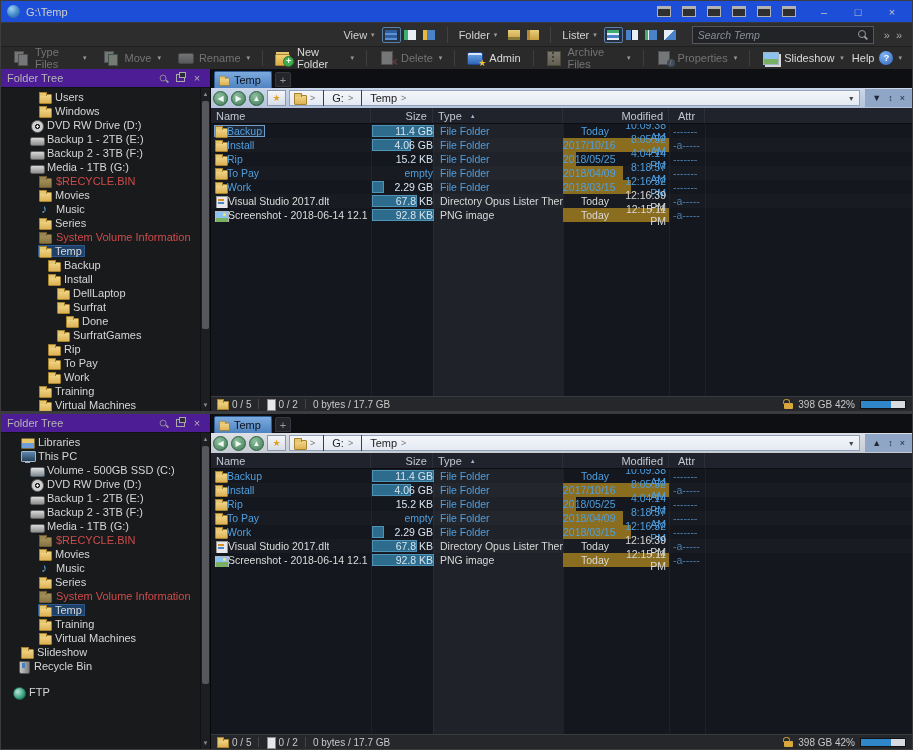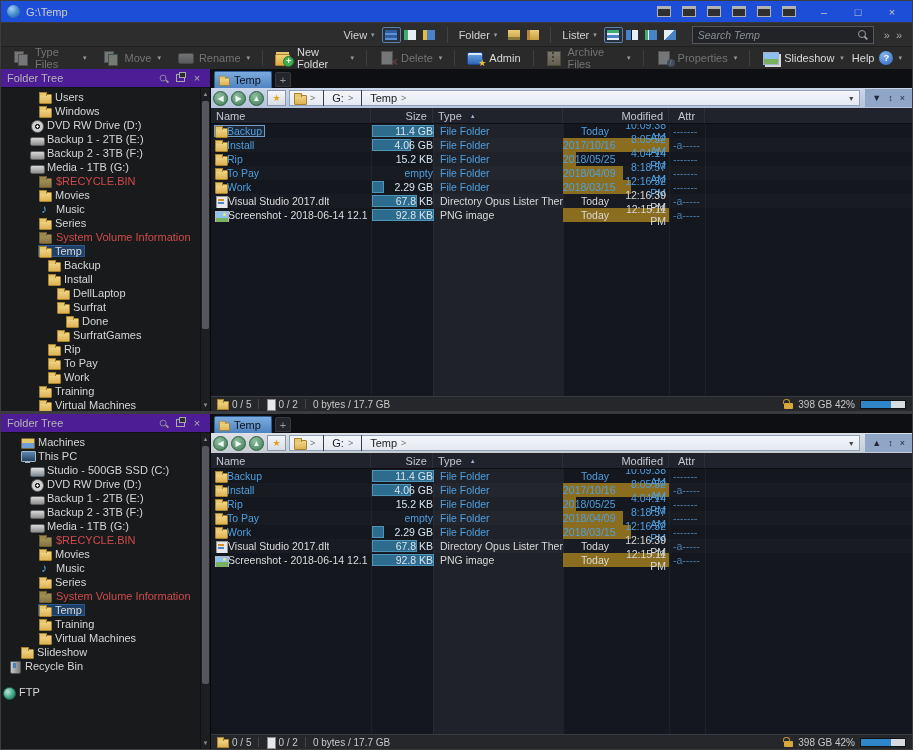--- a/index.html
+++ b/index.html
@@ -721,33 +721,33 @@
             </span>
           <span class="thead-ic detach-ic"></span>
           <span class="thead-ic">×</span>
         </div>
         <div class="tbody">
           <div class="titems">
 
           <div class="titem" style="padding-left: 19px;">
                 <span class="twrap">
                   <span class="ticon ic-libraries tbi-libraries"></span>
-                  <span class="tlabel">Machines</span>
+                  <span class="tlabel">Libraries</span>
                 </span>
               </div>
               <div class="titem" style="padding-left: 19px;">
                 <span class="twrap">
                   <span class="ticon ic-pc tbi-pc"></span>
                   <span class="tlabel">This PC</span>
                 </span>
               </div>
               <div class="titem" style="padding-left: 28px;">
                 <span class="twrap">
                   <span class="ticon ic-ssd tbi-ssd"></span>
-                  <span class="tlabel">Studio - 500GB SSD (C:)</span>
+                  <span class="tlabel">Volume - 500GB SSD (C:)</span>
                 </span>
               </div>
               <div class="titem" style="padding-left: 28px;">
                 <span class="twrap">
                   <span class="ticon ic-disc tbi-disc"></span>
                   <span class="tlabel">DVD RW Drive (D:)</span>
                 </span>
               </div>
               <div class="titem" style="padding-left: 28px;">
                 <span class="twrap">
@@ -814,27 +814,27 @@
                   <span class="ticon ic-folder tbi-folder"></span>
                   <span class="tlabel">Virtual Machines</span>
                 </span>
               </div>
               <div class="titem" style="padding-left: 19px;">
                 <span class="twrap">
                   <span class="ticon ic-folder tbi-folder"></span>
                   <span class="tlabel">Slideshow</span>
                 </span>
               </div>
-              <div class="titem" style="padding-left: 6px;">
+              <div class="titem" style="padding-left: 15px;">
                 <span class="twrap">
                   <span class="ticon ic-recycle tbi-recycle"></span>
                   <span class="tlabel">Recycle Bin</span>
                 </span>
               </div>
-              <div class="titem" style="padding-left: 0; margin-top: 12px;">
+              <div class="titem" style="padding-left: 10px; margin-top: 12px;">
                 <span class="twrap">
                   <span class="ticon ic-ftp tbi-ftp"></span>
                   <span class="tlabel">FTP</span>
                 </span>
               </div>
             </div>
           <div class="tscroll">
             <span class="tsar up">▲</span>
             <span class="tthumb"></span>
             <span class="tsar down">▼</span>

